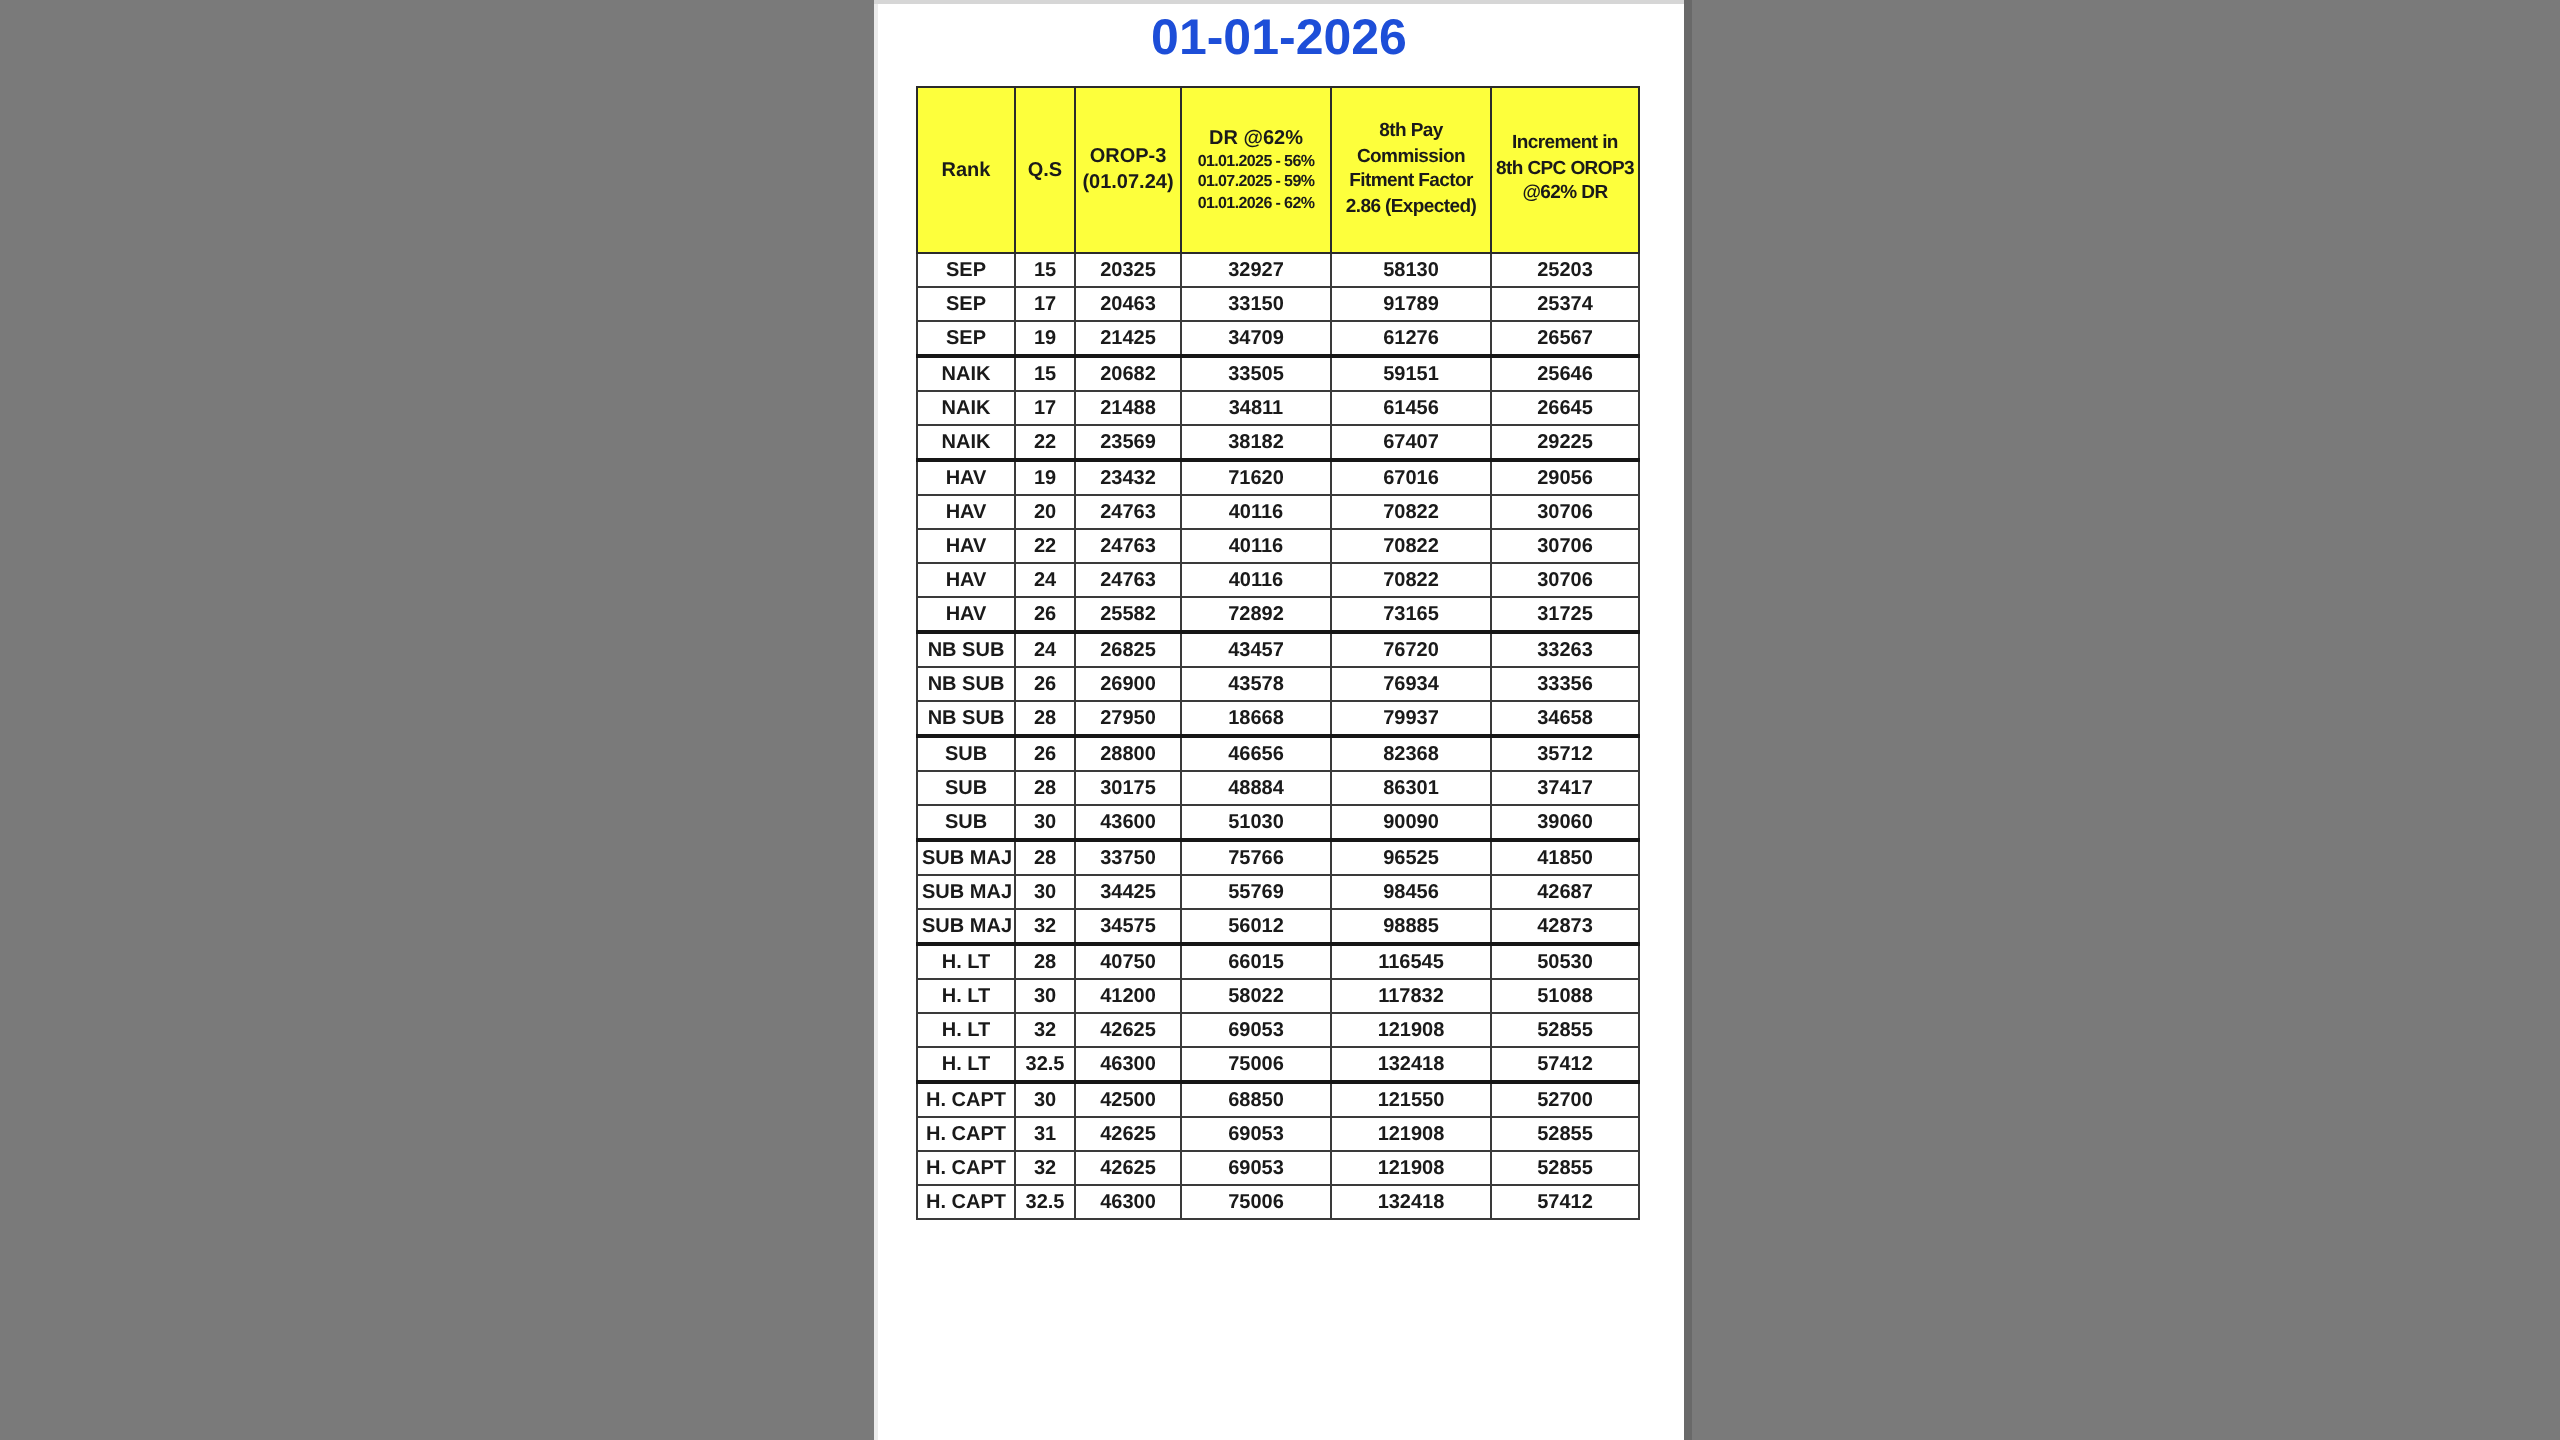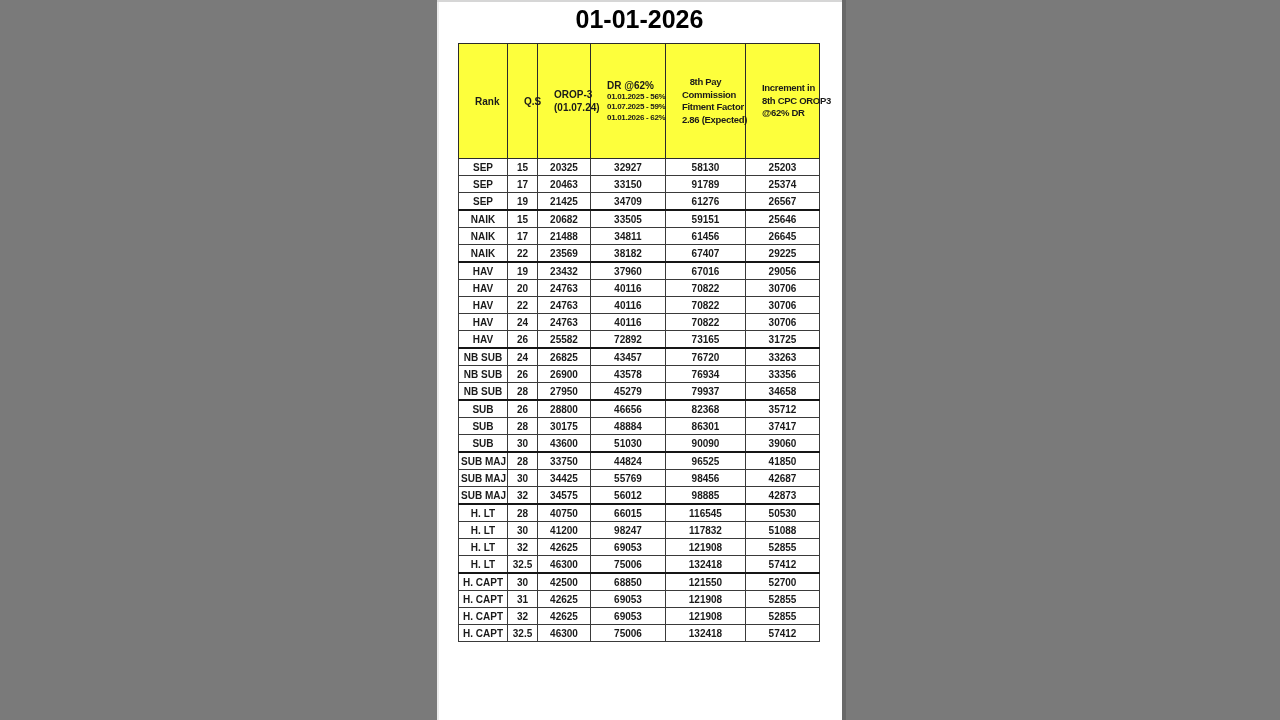--- a/index.html
+++ b/index.html
@@ -18,38 +18,38 @@
     position:absolute;left:842px;top:0;width:4px;height:720px;
     background:#696969;
   }
   .title{
     margin:20px 0 0 0;text-align:center;
     font-size:37px;font-weight:bold;color:#1c1c1c;
     letter-spacing:-0.5px;line-height:42px;
   }
   .date{
     margin-top:3px;text-align:center;
-    font-size:25px;font-weight:bold;color:#000000;
+    font-size:25px;font-weight:bold;color:#1d4ed8;
     line-height:28px;
   }
   table{
     border-collapse:collapse;table-layout:fixed;
     margin:10px 0 0 21px;width:361px;
   }
   col.c-rank{width:49px}
   col.c-qs{width:30px}
   col.c-orop{width:53px}
   col.c-dr{width:75px}
   col.c-fit{width:80px}
   col.c-inc{width:74px}
   th{
     background:#fdff3c;
     border:1px solid #2b2b2b;
     height:82px;vertical-align:middle;text-align:center;
-    padding:16px;color:#1a1a1a;
+    padding:0;color:#1a1a1a;
   }
   th .hl{display:block;font-size:10px;font-weight:bold;line-height:13px;white-space:nowrap;}
   th.tight .hl{font-size:9.5px;letter-spacing:-0.3px;line-height:12.5px;}
   th .sub{display:block;font-size:8px;font-weight:bold;letter-spacing:-0.3px;line-height:10.5px;white-space:nowrap;}
   td{
     border:1px solid #3a3a3a;
     height:16px;padding:0 2px;
     font-size:10px;font-weight:bold;color:#1a1a1a;
     text-align:center;vertical-align:middle;white-space:nowrap;
   }
@@ -149,21 +149,21 @@
           <td>22</td>
           <td>23569</td>
           <td>38182</td>
           <td>67407</td>
           <td class="inc">29225</td>
         </tr>
         <tr class="group-start">
           <td>HAV</td>
           <td>19</td>
           <td>23432</td>
-          <td>37960</td>
+          <td>71620</td>
           <td>67016</td>
           <td class="inc">29056</td>
         </tr>
         <tr>
           <td>HAV</td>
           <td>20</td>
           <td>24763</td>
           <td>40116</td>
           <td>70822</td>
           <td class="inc">30706</td>
@@ -205,21 +205,21 @@
           <td>26</td>
           <td>26900</td>
           <td>43578</td>
           <td>76934</td>
           <td class="inc">33356</td>
         </tr>
         <tr>
           <td>NB SUB</td>
           <td>28</td>
           <td>27950</td>
-          <td>45279</td>
+          <td>18668</td>
           <td>79937</td>
           <td class="inc">34658</td>
         </tr>
         <tr class="group-start">
           <td>SUB</td>
           <td>26</td>
           <td>28800</td>
           <td>46656</td>
           <td>82368</td>
           <td class="inc">35712</td>
@@ -237,21 +237,21 @@
           <td>30</td>
           <td>43600</td>
           <td>51030</td>
           <td>90090</td>
           <td class="inc">39060</td>
         </tr>
         <tr class="group-start">
           <td>SUB MAJ</td>
           <td>28</td>
           <td>33750</td>
-          <td>44824</td>
+          <td>75766</td>
           <td>96525</td>
           <td class="inc">41850</td>
         </tr>
         <tr>
           <td>SUB MAJ</td>
           <td>30</td>
           <td>34425</td>
           <td>55769</td>
           <td>98456</td>
           <td class="inc">42687</td>
@@ -269,21 +269,21 @@
           <td>28</td>
           <td>40750</td>
           <td>66015</td>
           <td>116545</td>
           <td class="inc">50530</td>
         </tr>
         <tr>
           <td>H. LT</td>
           <td>30</td>
           <td>41200</td>
-          <td>98247</td>
+          <td>58022</td>
           <td>117832</td>
           <td class="inc">51088</td>
         </tr>
         <tr>
           <td>H. LT</td>
           <td>32</td>
           <td>42625</td>
           <td>69053</td>
           <td>121908</td>
           <td class="inc">52855</td>

